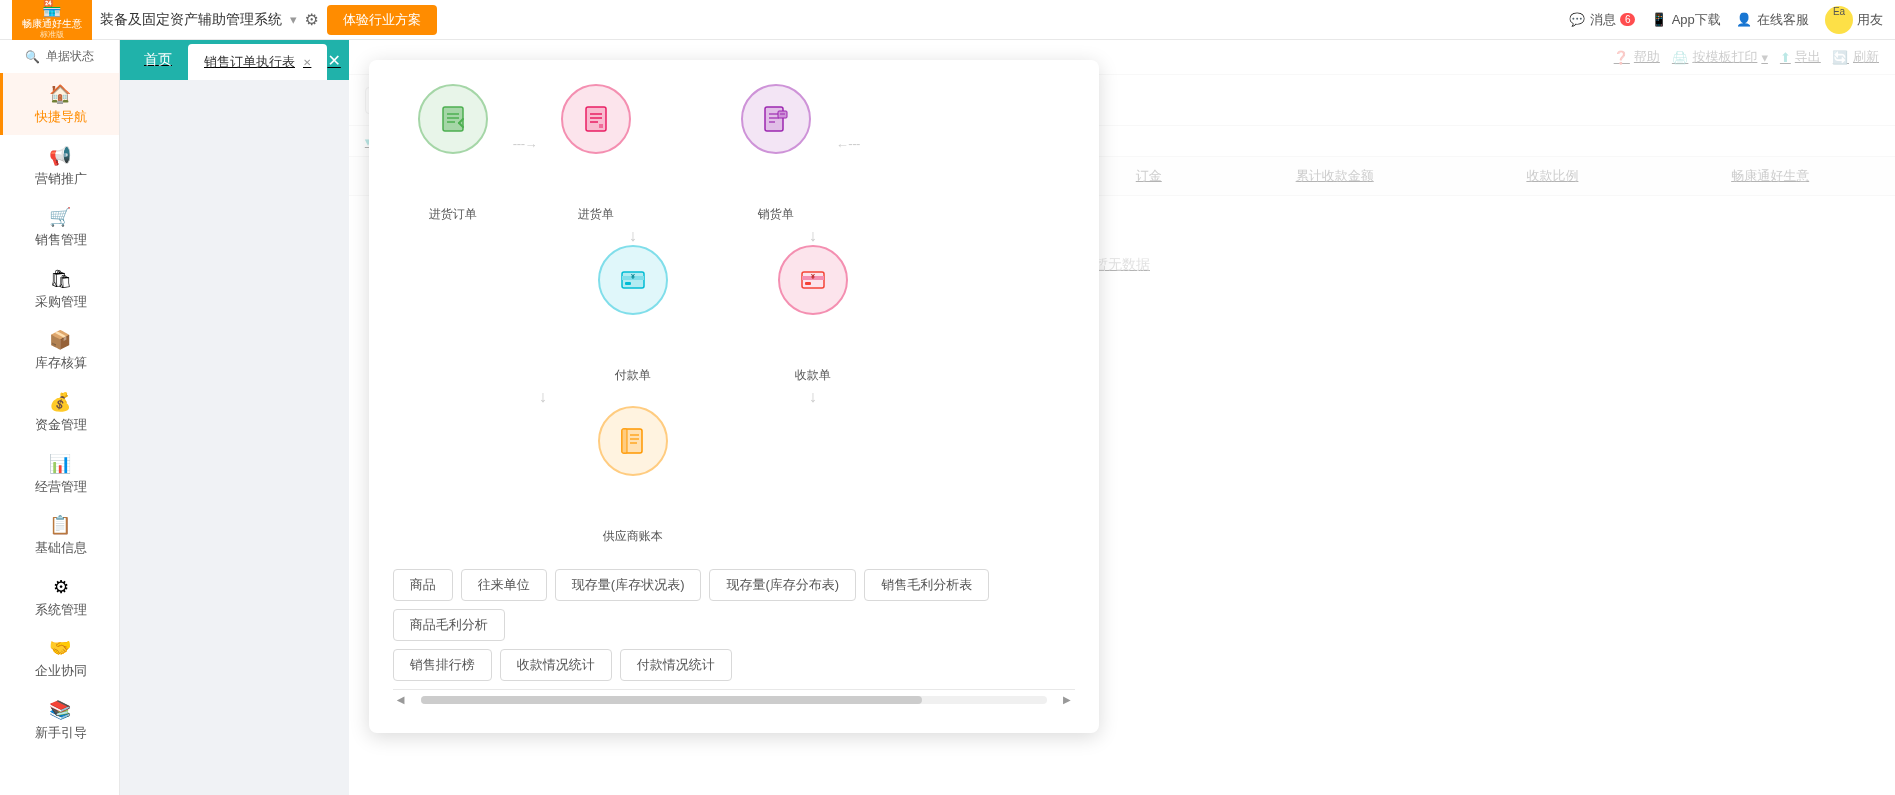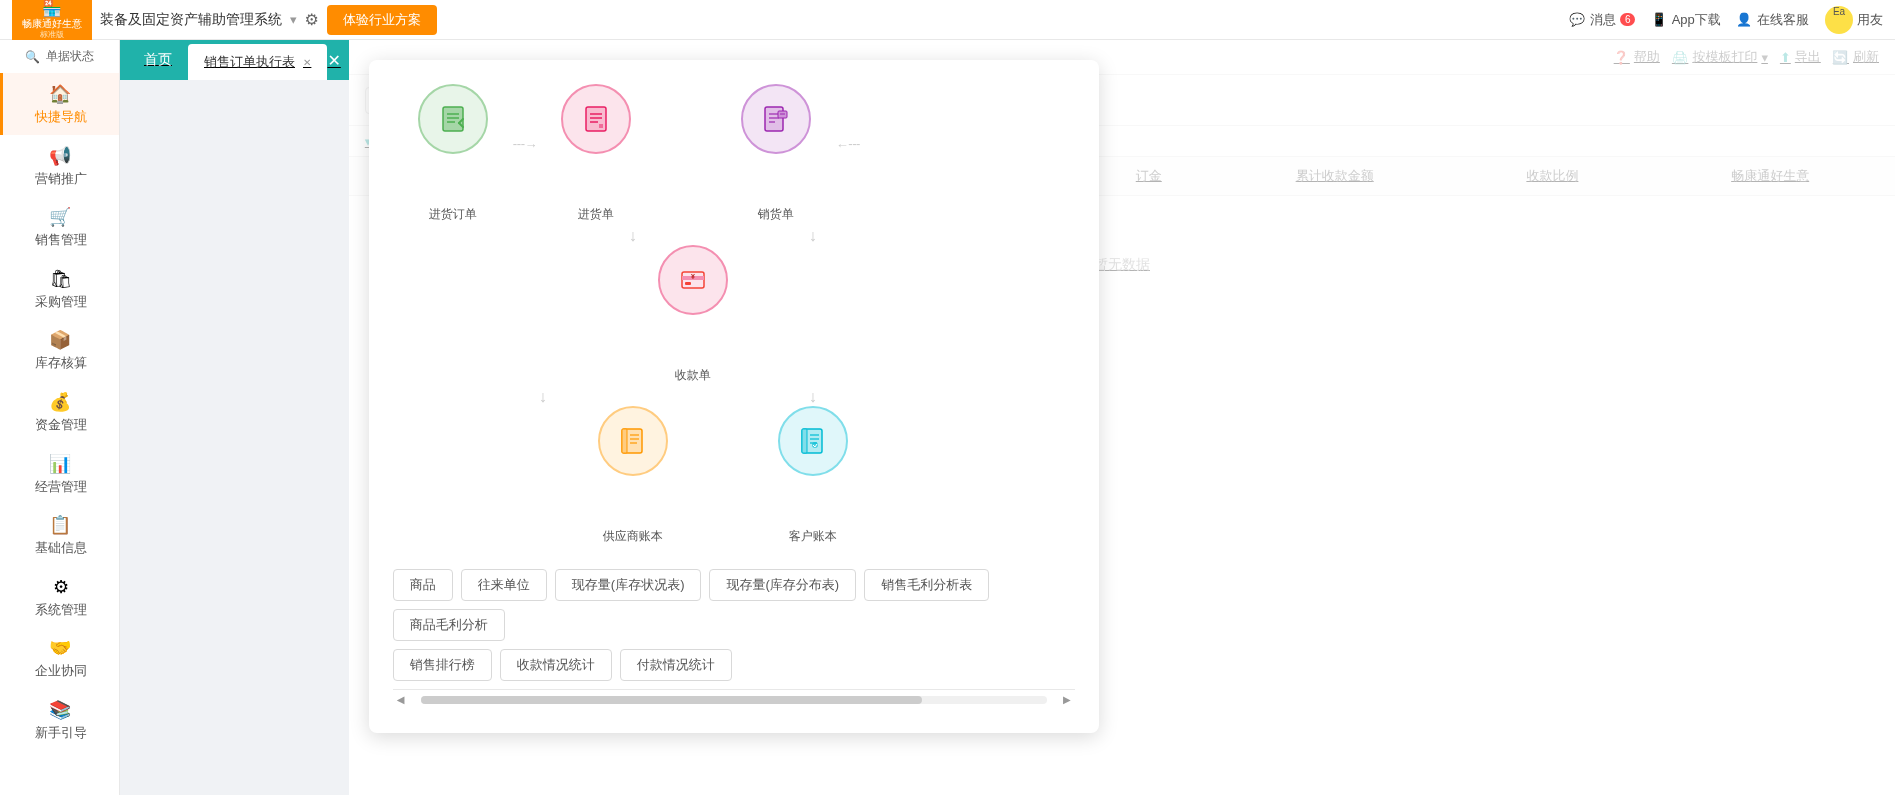--- a/index.html
+++ b/index.html
@@ -328,20 +328,31 @@
                 <div style="width:60px;"></div>
 
                 <div style="width:120px;display:flex;justify-content:center;">
                   <span style="color:#ccc;font-size:16px;">↓</span>
                 </div>
               </div>
 
               <div style="display:flex;align-items:flex-start;margin-bottom:4px;margin-top:0;">
                 <div style="width:120px;"></div>
                 <div style="width:60px;"></div>
+                <div class="flow-node">
+                  <div class="flow-circle teal">
+                    <svg width="32" height="32" viewBox="0 0 32 32" fill="none">
+                      <rect x="5" y="8" width="22" height="16" rx="2" fill="#b2ebf2" stroke="#00bcd4" stroke-width="1.5"></rect>
+                      <rect x="5" y="12" width="22" height="4" fill="#80deea"></rect>
+                      <rect x="8" y="18" width="6" height="3" rx="1" fill="#00bcd4"></rect>
+                      <text x="16" y="15" text-anchor="middle" font-size="7" fill="#00838f" font-weight="bold">¥</text>
+                    </svg>
+                  </div>
+                  <span class="flow-node-label">付款单</span>
+                </div>
                 <div style="width:60px;"></div>
                 <div class="flow-node">
                   <div class="flow-circle red">
                     <svg width="32" height="32" viewBox="0 0 32 32" fill="none">
                       <rect x="5" y="8" width="22" height="16" rx="2" fill="#fce4ec" stroke="#f44336" stroke-width="1.5"></rect>
                       <rect x="5" y="12" width="22" height="4" fill="#f48fb1"></rect>
                       <rect x="8" y="18" width="6" height="3" rx="1" fill="#f44336"></rect>
                       <text x="16" y="15" text-anchor="middle" font-size="7" fill="#b71c1c" font-weight="bold">¥</text>
                     </svg>
                   </div>
@@ -368,34 +379,20 @@
                       <rect x="5" y="4" width="20" height="24" rx="2" fill="#ffe0b2" stroke="#ff9800" stroke-width="1.5"></rect>
                       <rect x="5" y="4" width="5" height="24" rx="1" fill="#ffcc80" stroke="#ff9800" stroke-width="1"></rect>
                       <line x1="13" y1="10" x2="22" y2="10" stroke="#ff9800" stroke-width="1.2"></line>
                       <line x1="13" y1="14" x2="22" y2="14" stroke="#ff9800" stroke-width="1.2"></line>
                       <line x1="13" y1="18" x2="20" y2="18" stroke="#ff9800" stroke-width="1.2"></line>
                     </svg>
                   </div>
                   <span class="flow-node-label">供应商账本</span>
                 </div>
                 <div style="width:60px;"></div>
-                <div class="flow-node">
-                  <div class="flow-circle teal">
-                    <svg width="32" height="32" viewBox="0 0 32 32" fill="none">
-                      <rect x="5" y="4" width="20" height="24" rx="2" fill="#b2ebf2" stroke="#00bcd4" stroke-width="1.5"></rect>
-                      <rect x="5" y="4" width="5" height="24" rx="1" fill="#80deea" stroke="#00bcd4" stroke-width="1"></rect>
-                      <line x1="13" y1="10" x2="22" y2="10" stroke="#00bcd4" stroke-width="1.2"></line>
-                      <line x1="13" y1="14" x2="22" y2="14" stroke="#00bcd4" stroke-width="1.2"></line>
-                      <line x1="13" y1="18" x2="20" y2="18" stroke="#00bcd4" stroke-width="1.2"></line>
-                      <circle cx="18" cy="20" r="3" fill="#00bcd4" opacity="0.6"></circle>
-                      <path d="M16 20 L18 22 L20 19" stroke="white" stroke-width="1" fill="none"></path>
-                    </svg>
-                  </div>
-                  <span class="flow-node-label">客户账本</span>
-                </div>
               </div>
             </div>
 
             <div class="common-functions">
               <div class="function-buttons">
                 <button class="func-btn">商品</button>
                 <button class="func-btn">往来单位</button>
                 <button class="func-btn">现存量(库存状况表)</button>
                 <button class="func-btn">现存量(库存分布表)</button>
                 <button class="func-btn">销售毛利分析表</button>

